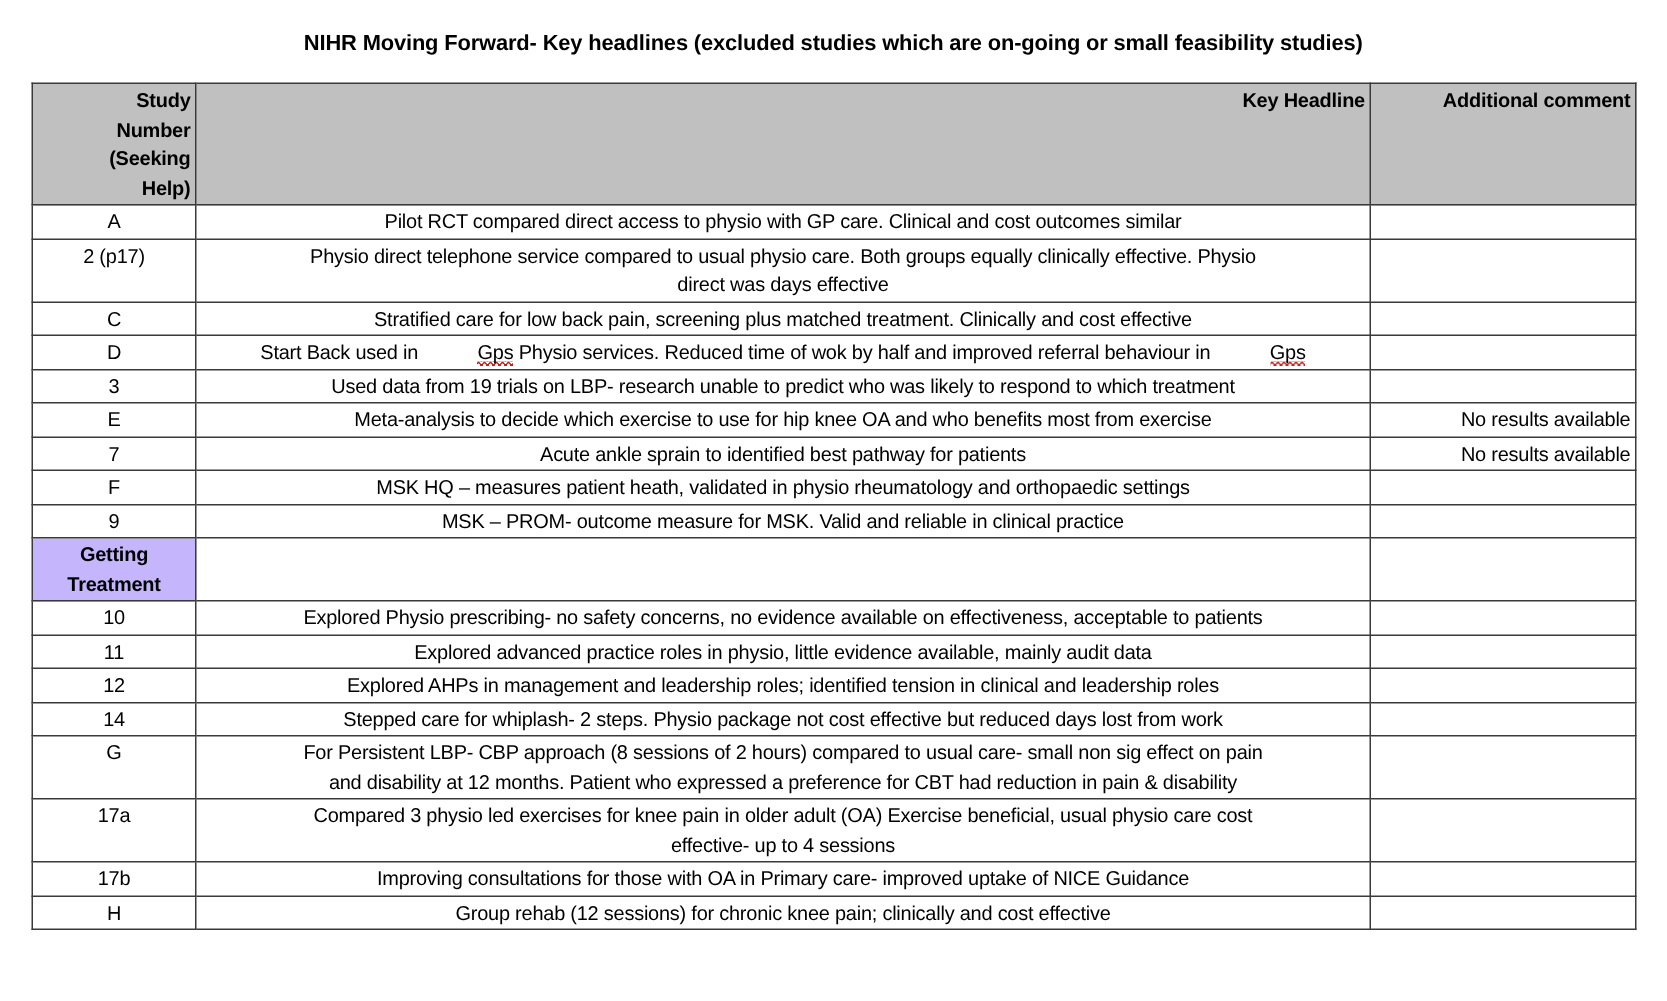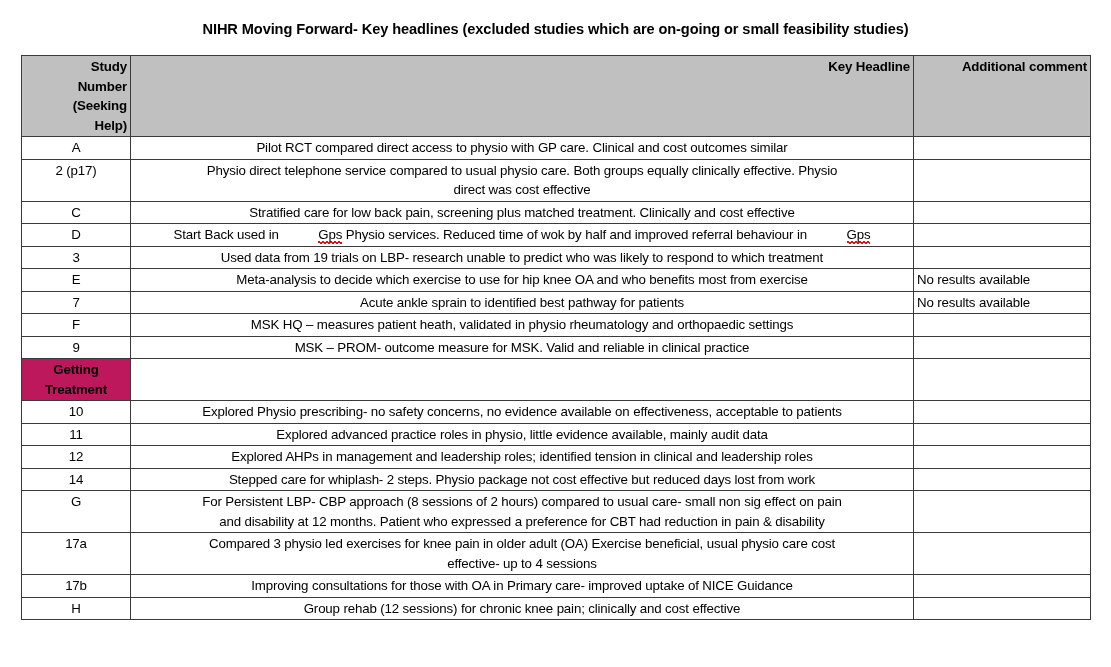--- a/index.html
+++ b/index.html
@@ -56,32 +56,32 @@
   col.c-headline { width: 783px; }
   col.c-comment { width: 177px; }
 
   td.study {
     text-align: center;
   }
   td.headline {
     text-align: center;
   }
   td.comment {
-    text-align: left;
+    text-align: right;
   }
   tr.header-row td {
     background: #c0c0c0;
     font-weight: bold;
     text-align: right;
     vertical-align: top;
     height: 78px;
     line-height: 20px;
   }
   td.section-cell {
-    background: #be185d;
+    background: #c4b5fd;
     font-weight: bold;
     text-align: center;
     line-height: 20px;
   }
   tr.section-row td.headline,
   tr.section-row td.comment {
     background: #ffffff;
   }
   .spell {
     border-bottom: none;
@@ -126,21 +126,21 @@
         <tr>
           <td class="study">A</td>
           <td class="headline">Pilot RCT compared direct access to physio with GP care. Clinical and cost outcomes similar</td>
           <td class="comment"></td>
         </tr>
 
         <tr>
           <td class="study">2 (p17)</td>
           <td class="headline">
             <span class="line2">Physio direct telephone service compared to usual physio care. Both groups equally clinically effective. Physio</span>
-            <span class="line2">direct was cost effective</span>
+            <span class="line2">direct was days effective</span>
           </td>
           <td class="comment"></td>
         </tr>
 
         <tr>
           <td class="study">C</td>
           <td class="headline">Stratified care for low back pain, screening plus matched treatment. Clinically and cost effective</td>
           <td class="comment"></td>
         </tr>
 

